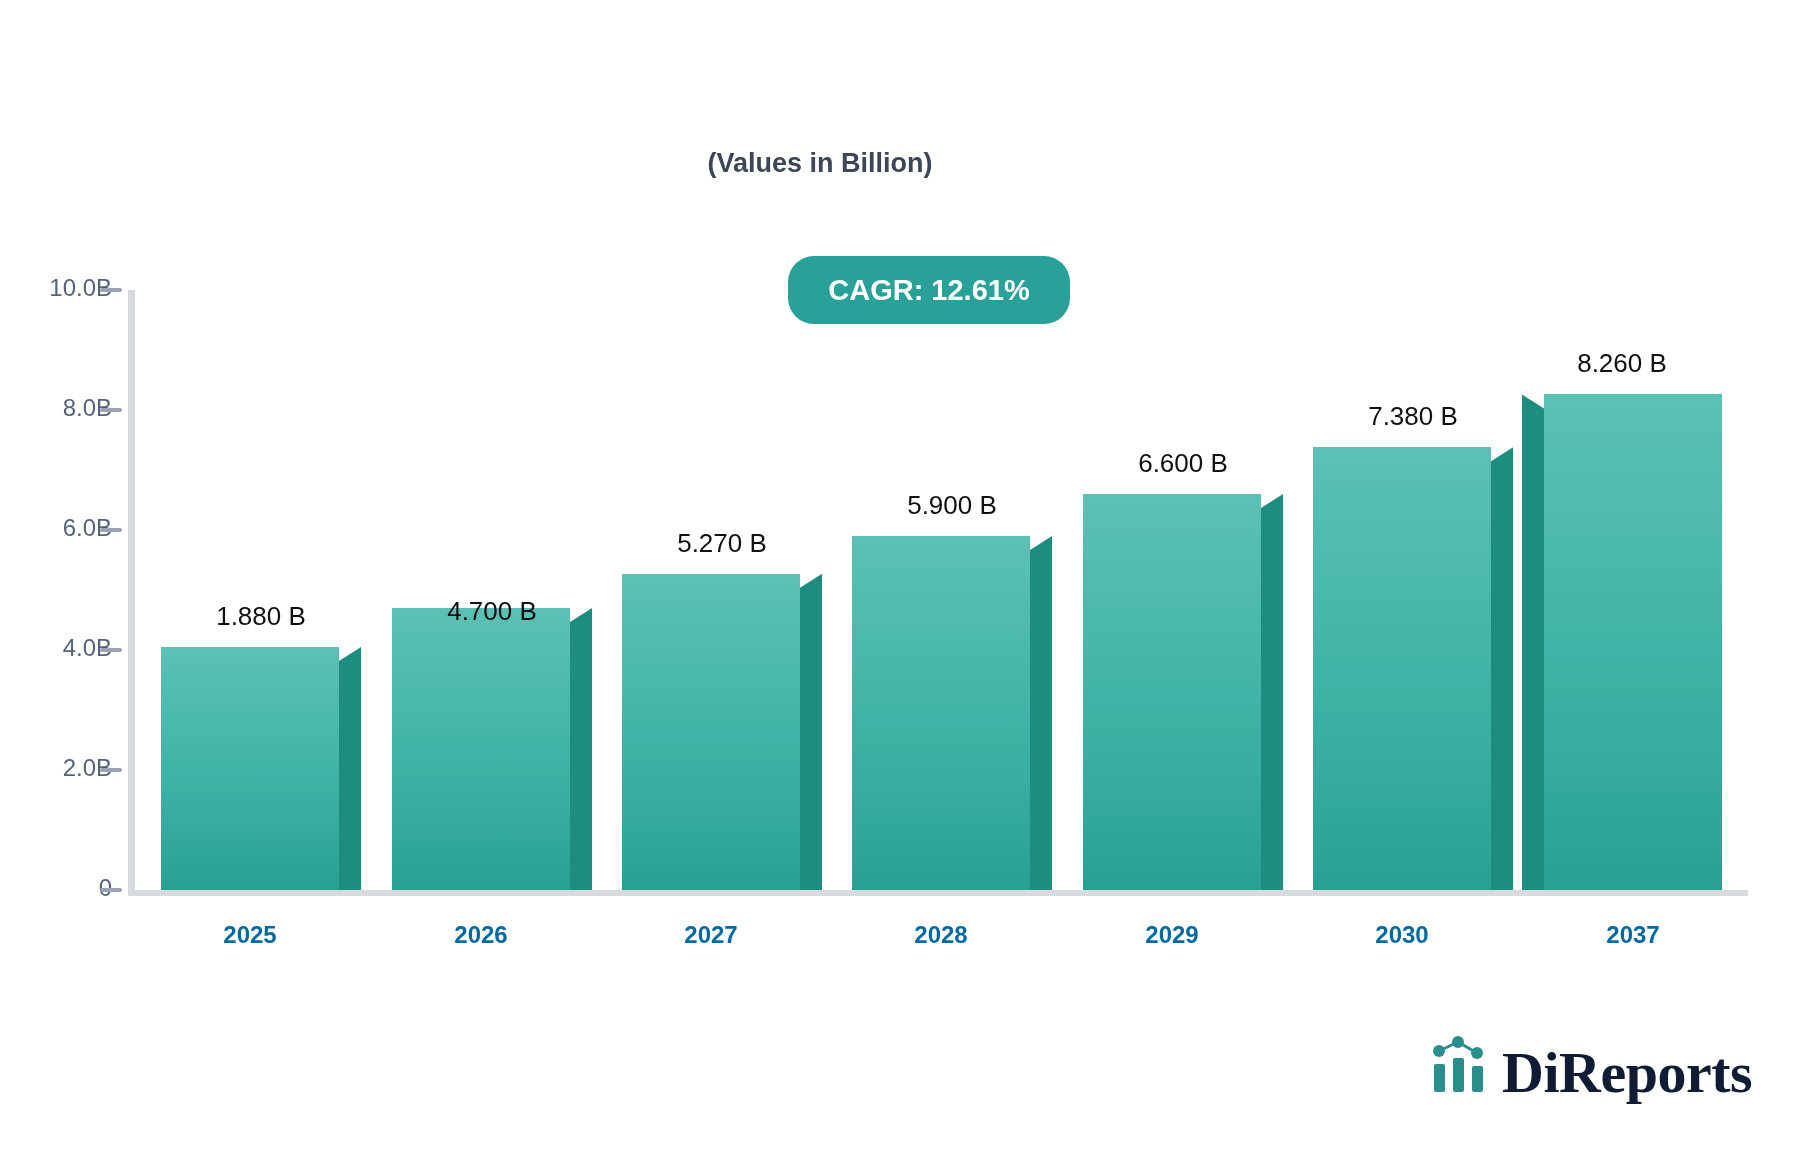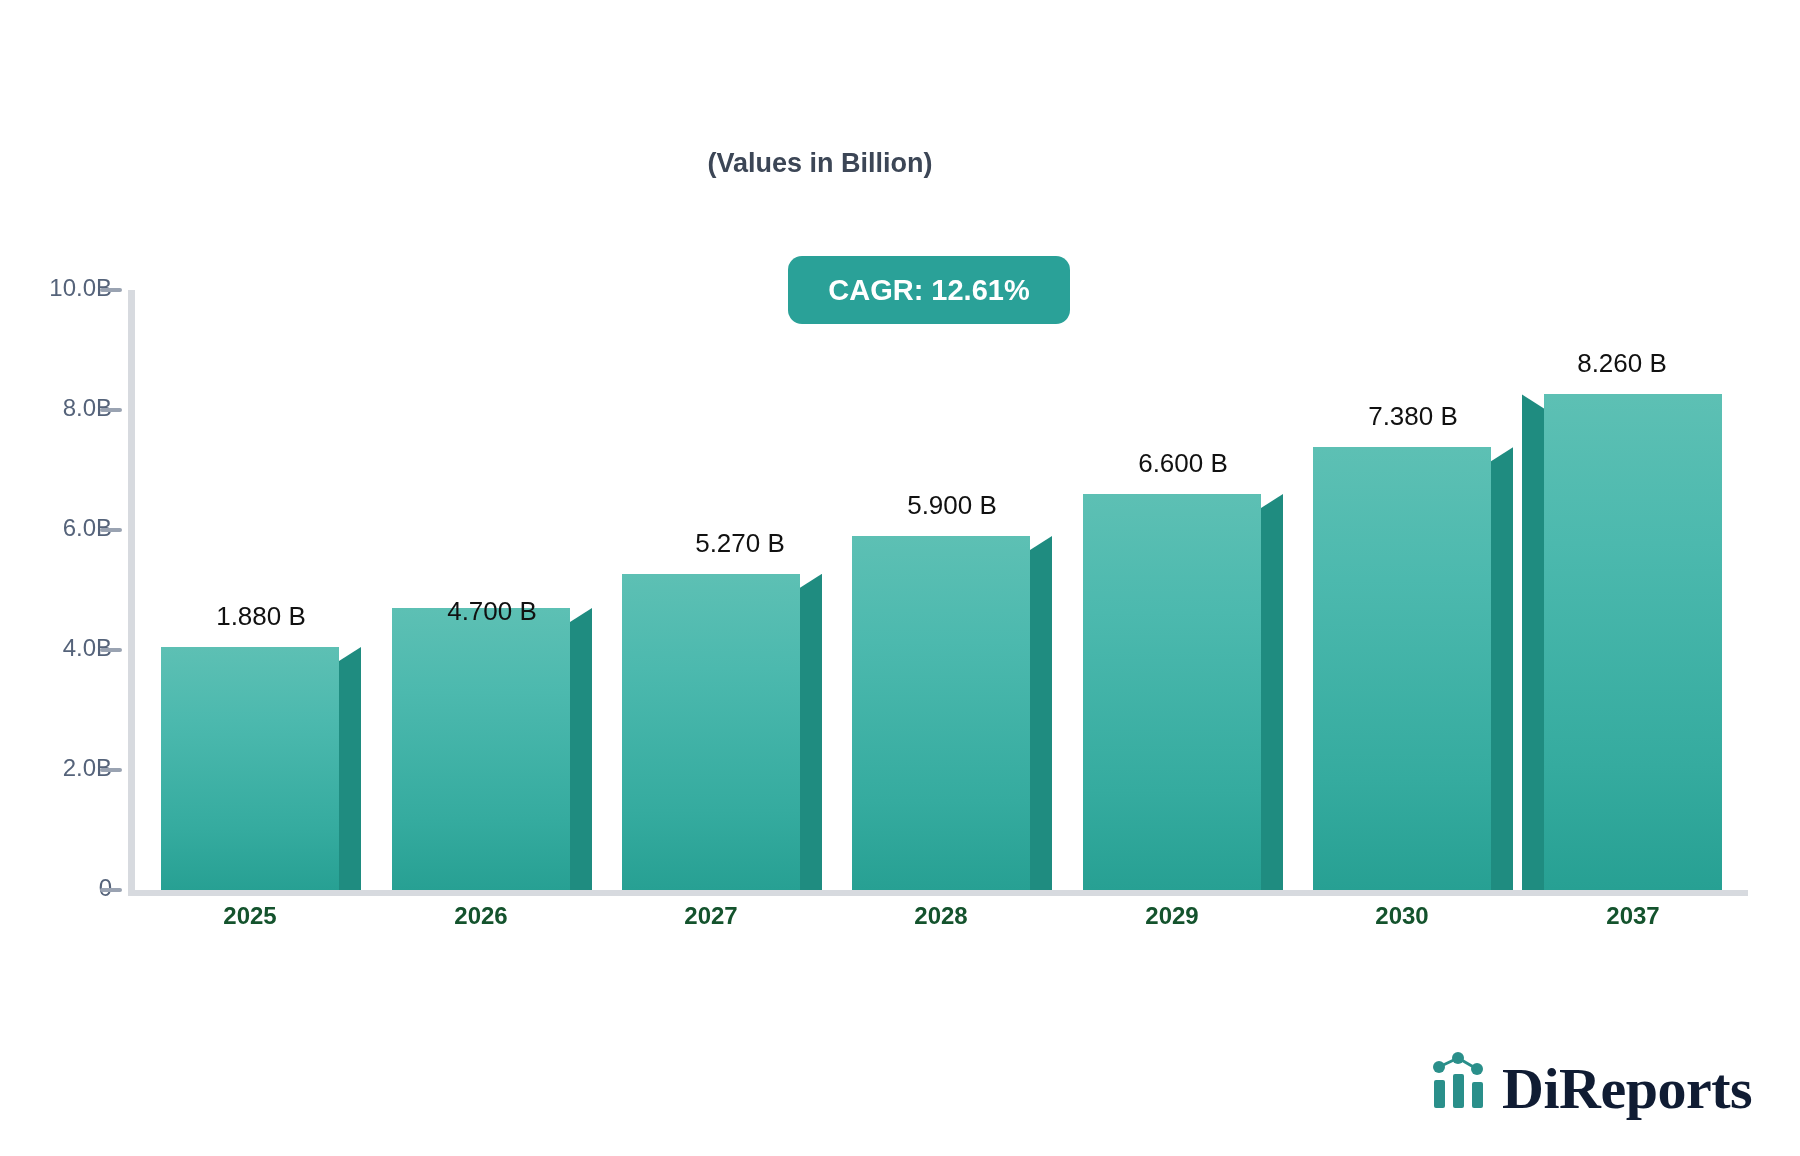--- a/index.html
+++ b/index.html
@@ -42,21 +42,21 @@
     margin-left: 10px;
   }
 
   
   #cagr-badge {
     position: absolute;
     left: 788px;
     top: 256px;
     width: 282px;
     height: 68px;
-    border-radius: 14px;
+    border-radius: 26px;
     background: #2aa198;
     color: #ffffff;
     font-size: 29px;
     font-weight: bold;
     display: flex;
     align-items: center;
     justify-content: center;
     box-sizing: border-box;
   }
 
@@ -95,24 +95,24 @@
   .y-tick-dash {
     position: absolute;
     left: 100px;
     width: 22px;
     height: 4px;
     background: #9aa3b2;
     border-radius: 2px;
   }
   .x-tick-label {
     position: absolute;
-    top: 902px;
+    top: 921px;
     font-size: 24px;
     font-weight: bold;
-    color: #14532d;
+    color: #0369a1;
     text-align: center;
     white-space: nowrap;
   }
 
   
   .bar-group { position: absolute; }
   .bar-face {
     position: absolute;
     left: 0;
     bottom: 0;
@@ -141,21 +141,20 @@
     white-space: nowrap;
   }
 
   
   #logo {
     position: absolute;
     left: 1432px;
     top: 1034px;
     display: flex;
     align-items: flex-end;
-    margin-top: 16px;
   }
   #logo-mark { margin-right: 4px; }
   #logo-text {
     font-family: "Liberation Serif", serif;
     font-size: 58px;
     font-weight: bold;
     color: #101c33;
     line-height: 0.95;
     letter-spacing: -0.5px;
   }
@@ -196,21 +195,21 @@
         <div class="bar-value-label" style="width: 240px; left: 141px; top: 601px;">1.880 B</div>
         <div class="bar-group" style="left: 392px; top: 608px; width: 178px; height: 282px;">
           <div class="bar-face" style="height: 282px;"></div>
           <div class="bar-side-right" style="height: 282px; left: 178px;"></div>
         </div>
         <div class="bar-value-label" style="width: 240px; left: 372px; top: 562px; margin-top: 34px;">4.700 B</div>
         <div class="bar-group" style="left: 622px; top: 573.8px; width: 178px; height: 316.2px;">
           <div class="bar-face" style="height: 316.2px;"></div>
           <div class="bar-side-right" style="height: 316.2px; left: 178px;"></div>
         </div>
-        <div class="bar-value-label" style="width: 240px; left: 620px; top: 527.8px;">5.270 B</div>
+        <div class="bar-value-label" style="width: 240px; left: 602px; top: 527.8px;">5.270 B</div>
         <div class="bar-group" style="left: 852px; top: 536px; width: 178px; height: 354px;">
           <div class="bar-face" style="height: 354px;"></div>
           <div class="bar-side-right" style="height: 354px; left: 178px;"></div>
         </div>
         <div class="bar-value-label" style="width: 240px; left: 832px; top: 490px;">5.900 B</div>
         <div class="bar-group" style="left: 1083px; top: 494px; width: 178px; height: 396px;">
           <div class="bar-face" style="height: 396px;"></div>
           <div class="bar-side-right" style="height: 396px; left: 178px;"></div>
         </div>
         <div class="bar-value-label" style="width: 240px; left: 1063px; top: 448px;">6.600 B</div>

